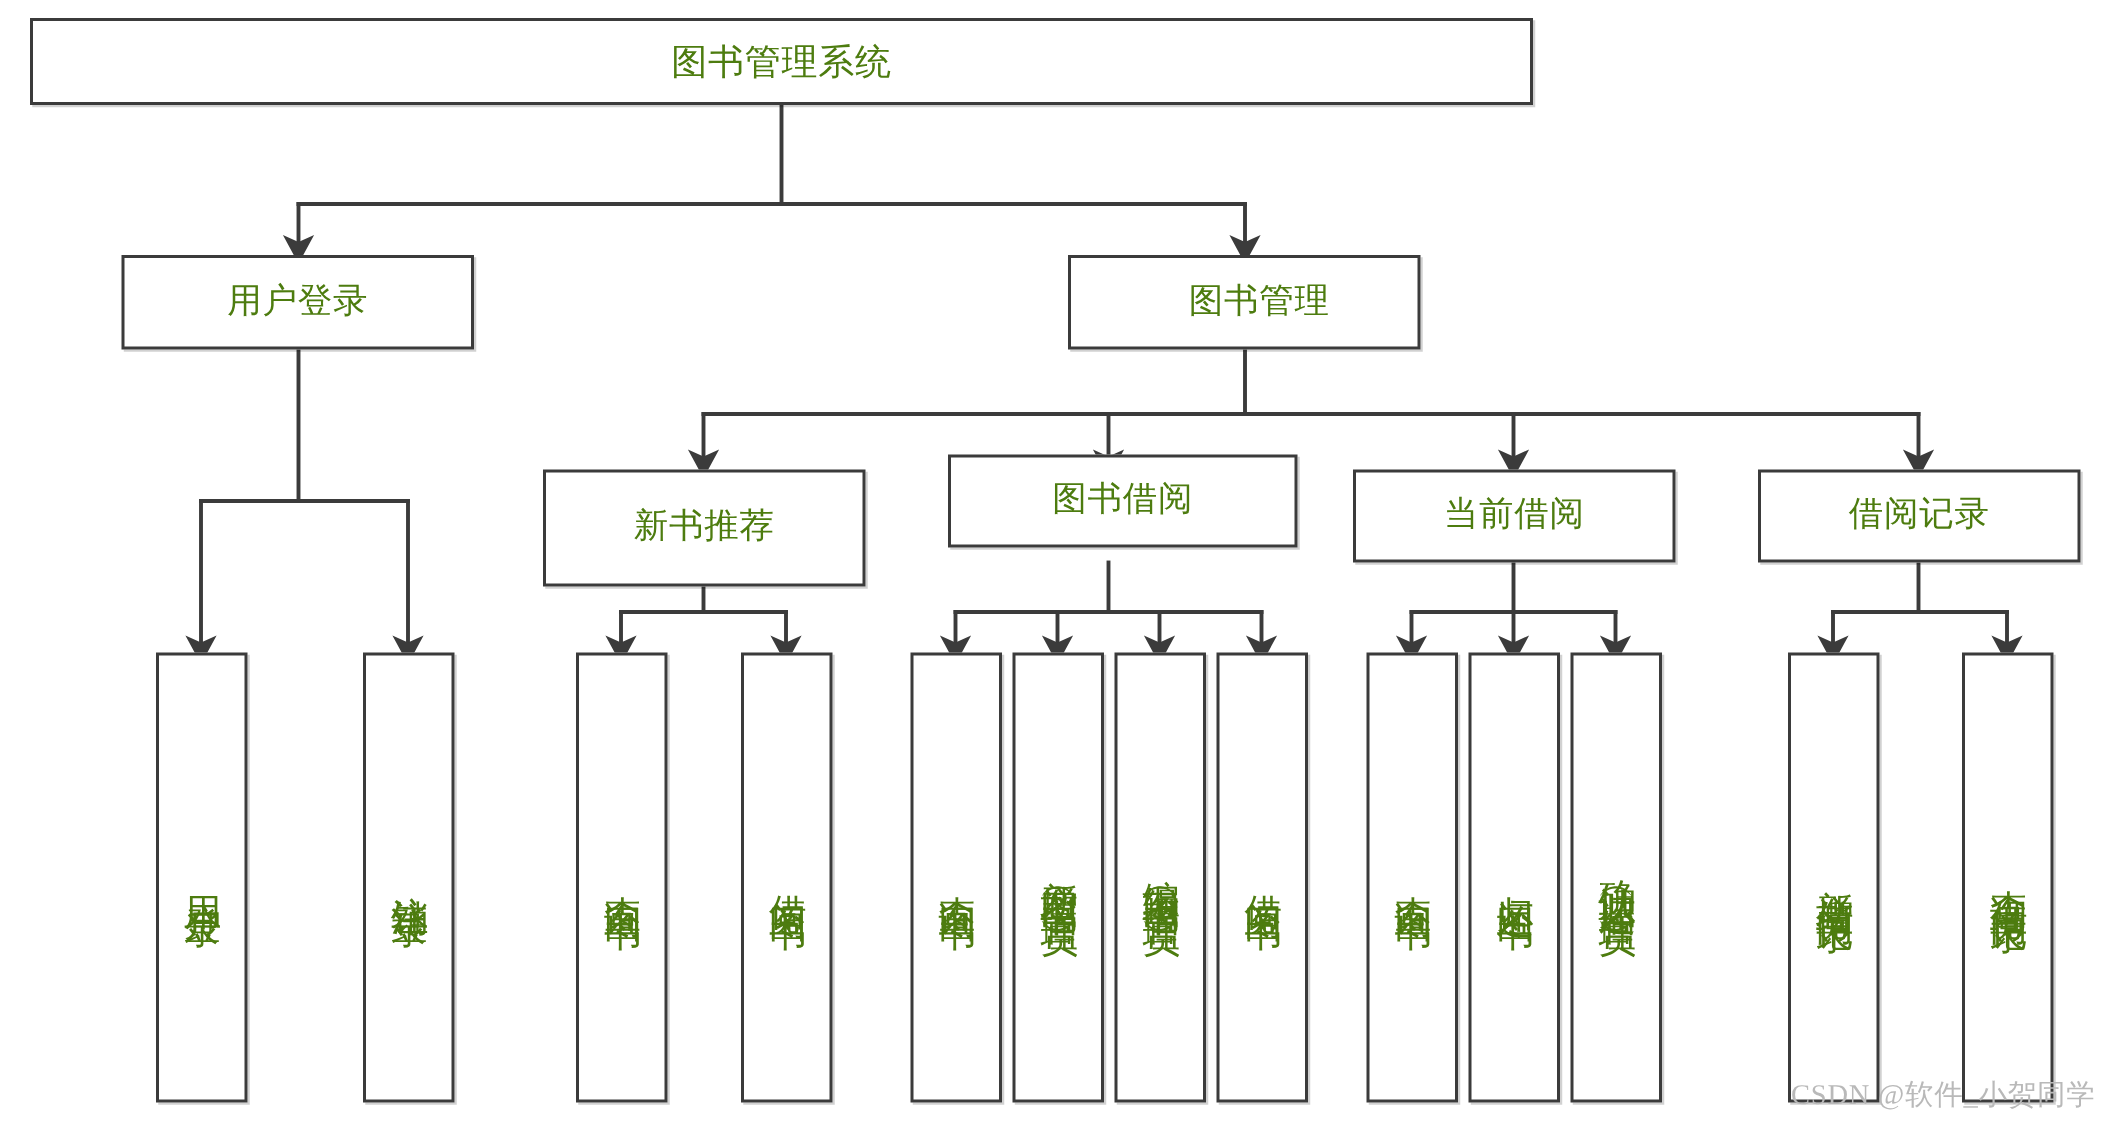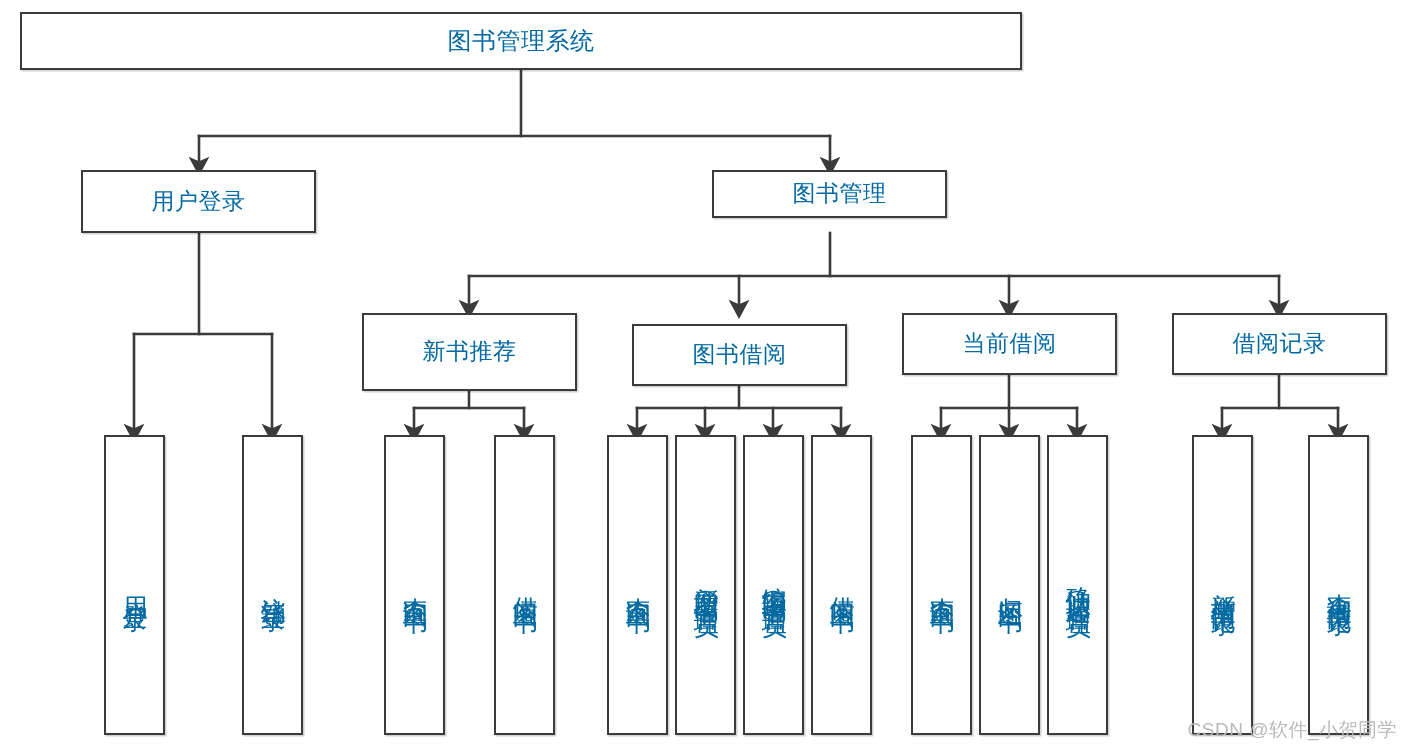--- a/index.html
+++ b/index.html
@@ -27,21 +27,21 @@
   
   .node {
     position: absolute;
     box-sizing: border-box;
     background: #ffffff;
     border: 2.5px solid #3b3b3b;
     box-shadow: 1.5px 1.5px 0 0 rgba(0,0,0,0.18);
     display: flex;
     align-items: center;
     justify-content: center;
-    color: #0369a1;
+    color: #4d7c0f;
   }
   .node .label {
     display: block;
     line-height: 1.18;
     letter-spacing: 0.5px;
     white-space: nowrap;
   }
   
   .node.horiz .label {
     font-size: 23px;
@@ -65,21 +65,21 @@
   }
   
   #watermark {
     position: absolute;
     right: 8px;
     bottom: 4px;
     font-size: 19px;
     color: #b9b9b9;
     letter-spacing: 0.5px;
     white-space: nowrap;
-    font-family: Liberation Sans, sans-serif;
+    font-family: Liberation Serif, serif;
   }
 </style>
 </head>
 <body>
 
 <div id="canvas">
 
   <svg id="edges" viewBox="0 0 1405 747" width="1405" height="747" xmlns="http://www.w3.org/2000/svg">
     <defs>
       <marker id="arrow" markerWidth="9" markerHeight="9" refX="4.2" refY="4.4" orient="auto" markerUnits="strokeWidth">
@@ -133,29 +133,29 @@
   </svg>
 
   <div class="node horiz root" style="left:20px; top:12px; width:1002px; height:58px;">
     <span class="label">图书管理系统</span>
   </div>
 
   <div class="node horiz" style="left:81px; top:170px; width:235px; height:63px;">
     <span class="label">用户登录</span>
   </div>
 
-  <div class="node horiz" style="left:712px; top:170px; width:235px; height:48px;padding-left:20px;">
+  <div class="node horiz" style="left:712px; top:170px; width:235px; height:63px;padding-left:20px;">
     <span class="label">图书管理</span>
   </div>
 
   <div class="node horiz" style="left:362px; top:313px; width:215px; height:78px;">
     <span class="label">新书推荐</span>
   </div>
 
-  <div class="node horiz" style="left:632px; top:324px; width:215px; height:62px;">
+  <div class="node horiz" style="left:632px; top:303px; width:233px; height:62px;">
     <span class="label">图书借阅</span>
   </div>
 
   <div class="node horiz" style="left:902px; top:313px; width:215px; height:62px;text-align:right;">
     <span class="label">当前借阅</span>
   </div>
 
   <div class="node horiz" style="left:1172px; top:313px; width:215px; height:62px;align-items:center;">
     <span class="label">借阅记录</span>
   </div>

